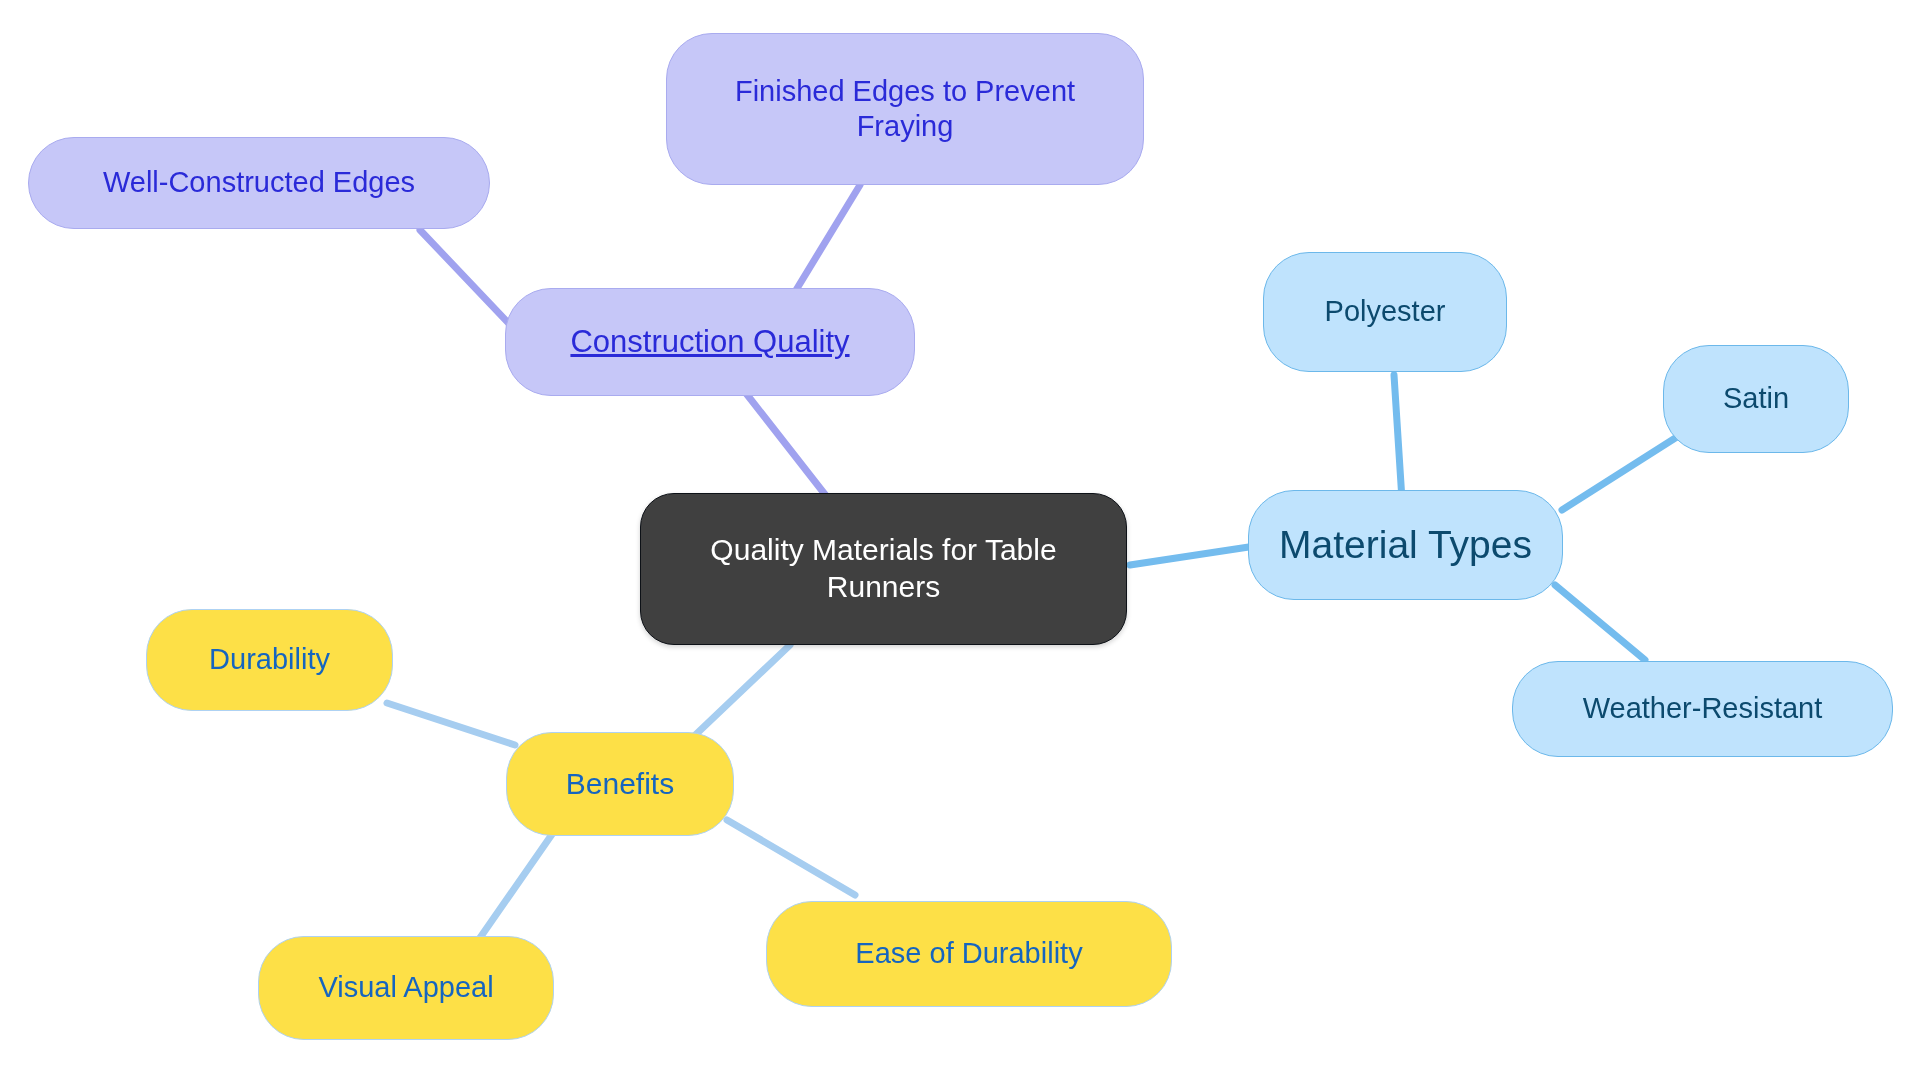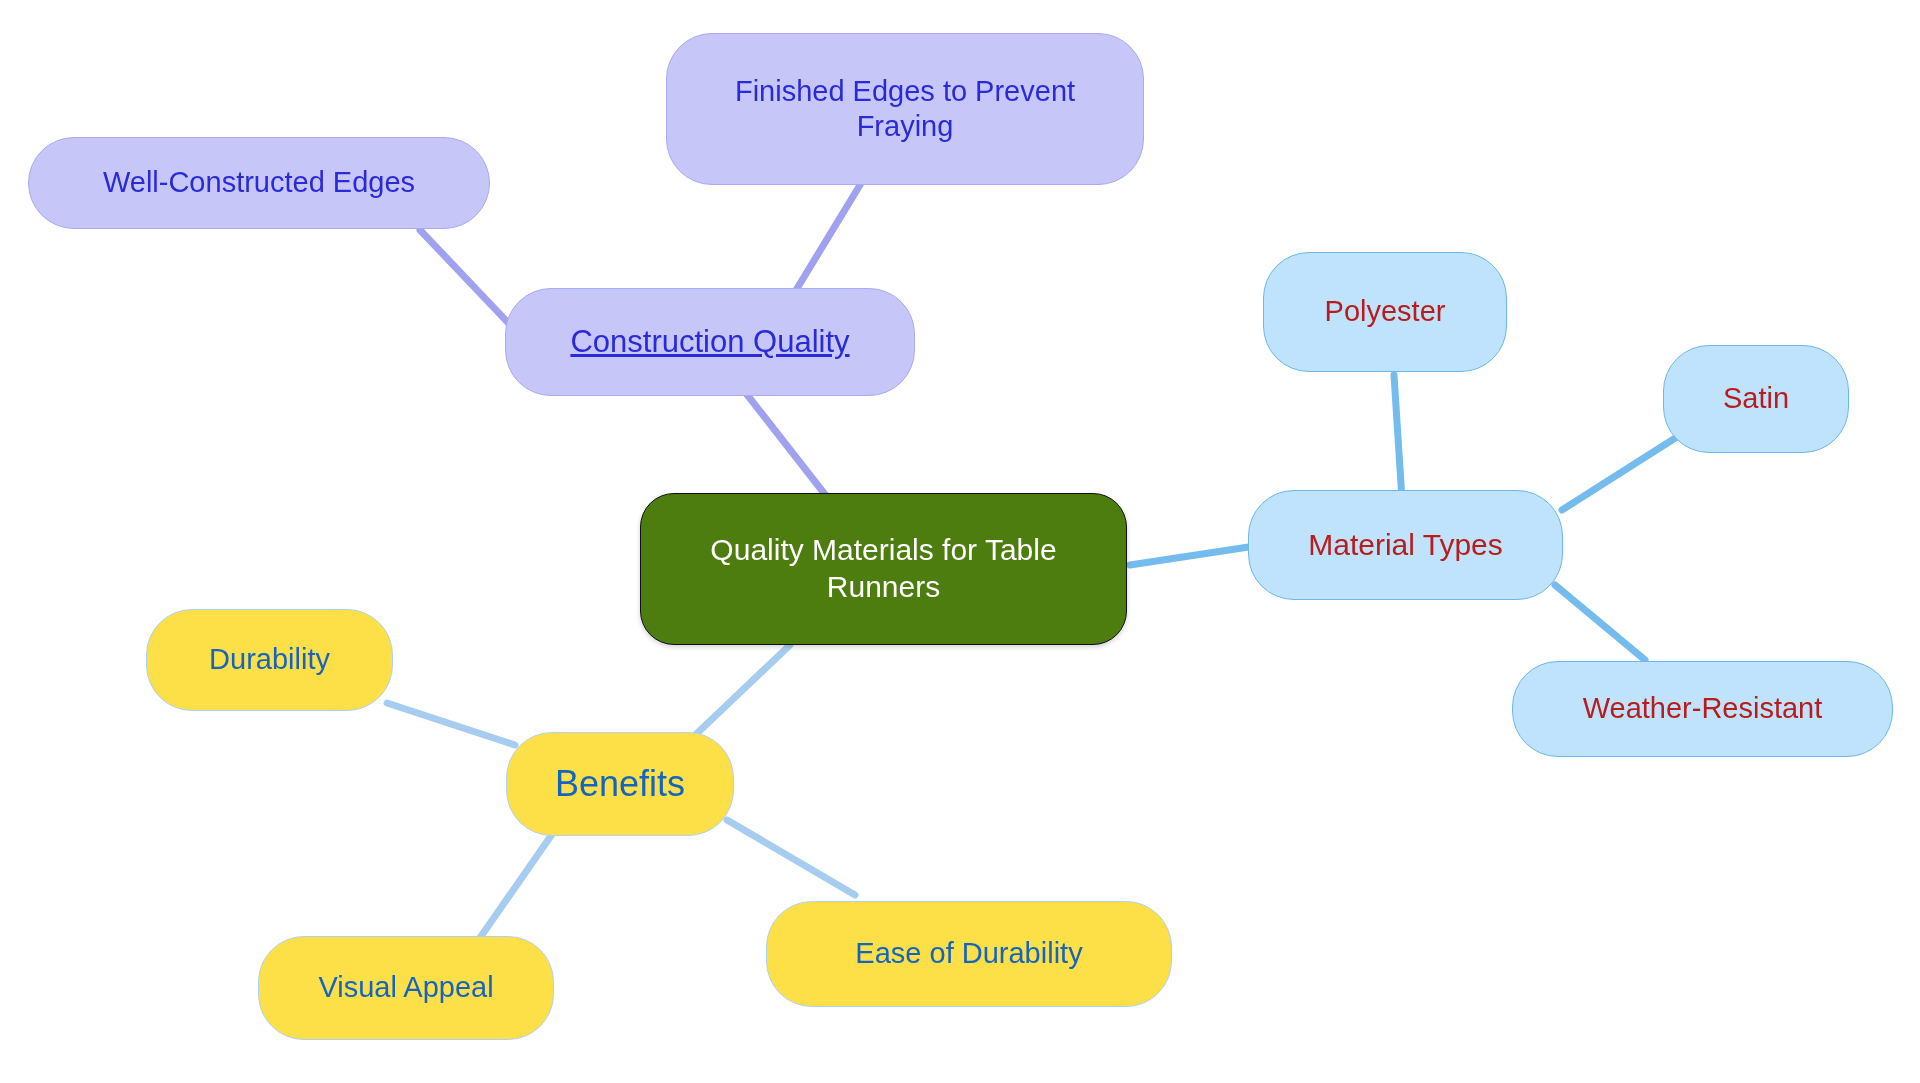--- a/index.html
+++ b/index.html
@@ -34,21 +34,21 @@
     justify-content: center;
     text-align: center;
     line-height: 1.22;
     border-style: solid;
     border-width: 1.6px;
     white-space: pre-line;
   }
 
   
   .node.root {
-    background: #4d7c0f;
+    background: #404040;
     border-color: #0d1117;
     color: #ffffff;
     border-radius: 34px;
     font-size: 30px;
     padding: 0 26px;
     box-shadow: 0 2px 5px rgba(0,0,0,0.18);
   }
 
   
   .node.lav {
@@ -61,40 +61,40 @@
   }
   .node.lav.branch {
     font-size: 31px;
     text-decoration: underline;
   }
 
   
   .node.blu {
     background: #bfe3fd;
     border-color: #6cb8ea;
-    color: #b91c1c;
+    color: #0c4a6e;
     border-radius: 46px;
     font-size: 29px;
     padding: 0 22px;
   }
   .node.blu.branch {
-    font-size: 30px;
+    font-size: 39px;
   }
 
   
   .node.pal {
     background: #fde047;
     border-color: #aed2f3;
     color: #1565c0;
     border-radius: 46px;
     font-size: 29px;
     padding: 0 22px;
   }
   .node.pal.branch {
-    font-size: 36px;
+    font-size: 30px;
   }
 </style>
 </head>
 <body>
 
 <div id="stage">
 
   <svg id="edge-layer" viewBox="0 0 1920 1083" xmlns="http://www.w3.org/2000/svg">
 
     <line x1="827" y1="497" x2="745" y2="392" stroke="#a0a2ef" stroke-width="7" stroke-linecap="round"></line>

